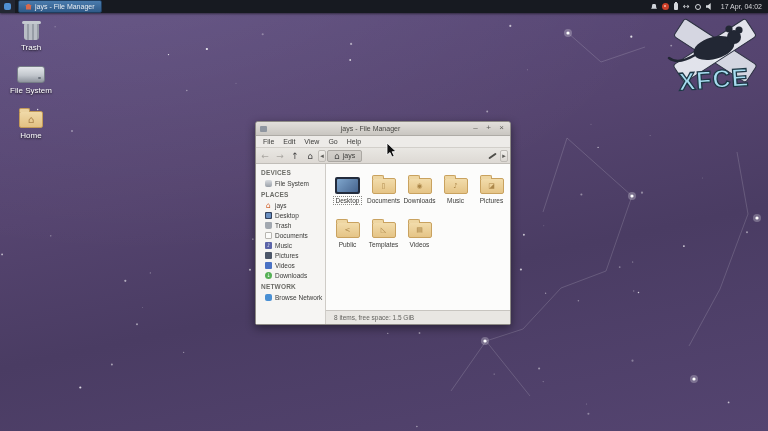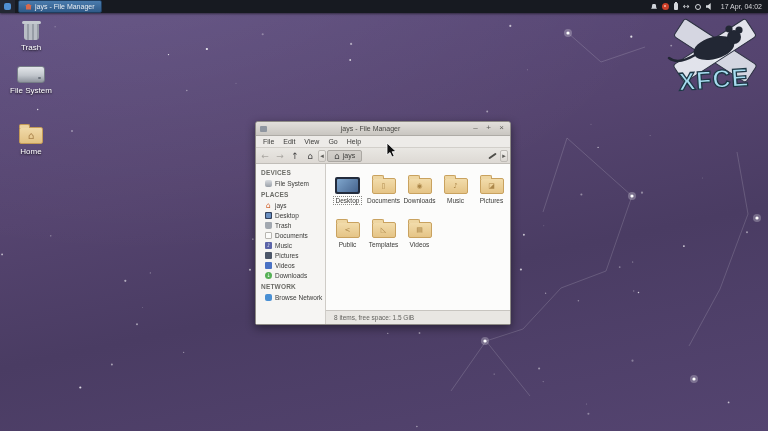--- a/index.html
+++ b/index.html
@@ -34,21 +34,21 @@
   .ti-batt::before{content:"";position:absolute;top:-1px;left:1px;width:2px;height:1px;background:#d4d7db;}
   .ti-arrows{color:#d4d7db;font-size:8px;line-height:7px;font-family:"DejaVu Sans",sans-serif;}
   .ti-circle{width:6px;height:6px;border-radius:50%;border:1.5px solid #d4d7db;background:#171a21;box-sizing:border-box;}
   .ti-vol{width:8px;height:7px;background:#d4d7db;
           clip-path:polygon(0 32%,28% 32%,62% 0,62% 100%,28% 68%,0 68%);}
   
   .dicons{position:absolute;left:4px;top:20px;width:54px;z-index:5;}
   .dicon{position:absolute;left:0;width:54px;display:flex;flex-direction:column;align-items:center;gap:3px;}
   .dicon:nth-child(1){top:3px;}
   .dicon:nth-child(2){top:46px;}
-  .dicon:nth-child(3){top:107px;}
+  .dicon:nth-child(3){top:91px;}
   .dlabel{color:#fff;font-size:8px;text-shadow:0 1px 2px rgba(0,0,0,.85);white-space:nowrap;}
   .di-trash-icon{width:15px;height:17px;border-radius:2px 2px 3px 3px;
       background:repeating-linear-gradient(90deg,#b9bec5 0 3px,#979da6 3px 5px);position:relative;}
   .di-trash-icon::before{content:"";position:absolute;top:-2px;left:-2px;width:19px;height:3px;
       background:#c4c9cf;border-radius:2px;}
   .di-filesystem-icon{width:26px;height:15px;border-radius:3px;
       background:linear-gradient(#e3e6ea 0%,#c2c7cd 55%,#8f959e 100%);border:1px solid #767d87;position:relative;}
   .di-filesystem-icon::after{content:"";position:absolute;right:3px;bottom:3px;width:3px;height:2px;background:#6c737d;border-radius:1px;}
   .di-home-folder-icon{width:22px;height:15px;border-radius:2px;background:linear-gradient(#f0d9a8,#e2c183);
       border:1px solid #c49b58;position:relative;}

